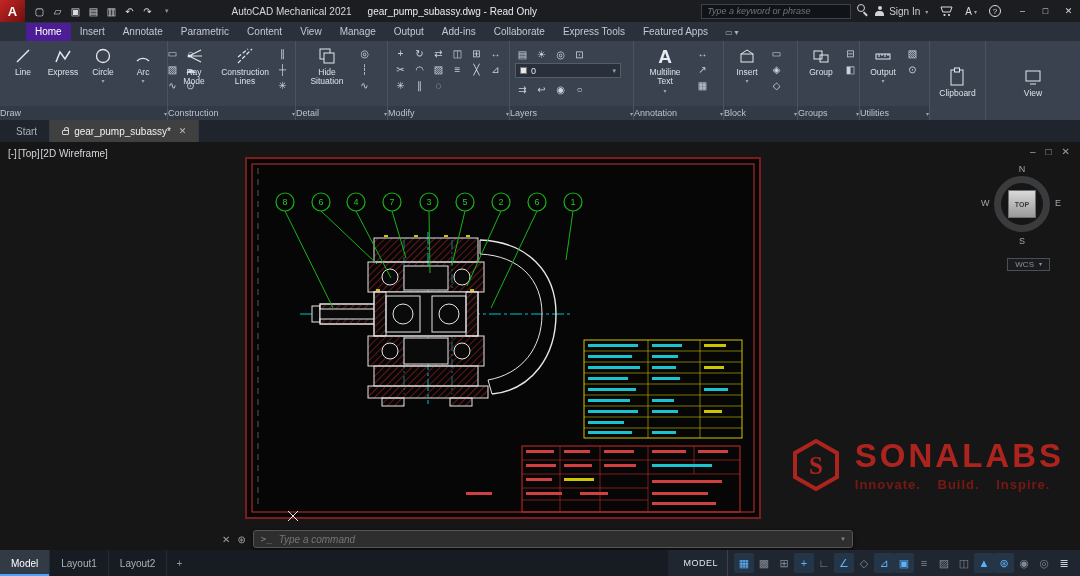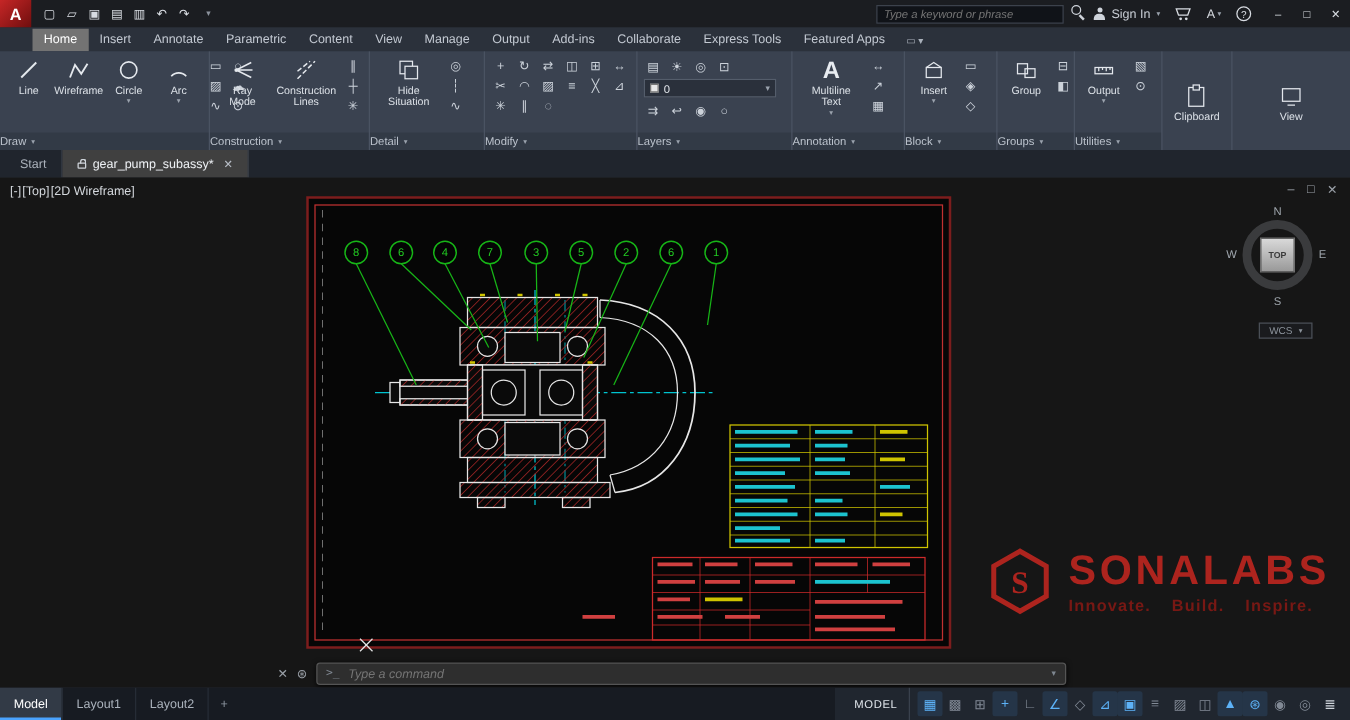--- a/index.html
+++ b/index.html
@@ -26,29 +26,29 @@
   .tbicons{display:flex;align-items:center;gap:12px;margin-right:8px;color:#d8dce2}
   .appstore{display:flex;align-items:center;gap:2px}
   .appstore .dd{font-size:6px;color:#9aa2ad}
   .help{width:12px;height:12px;border:1px solid #d8dce2;border-radius:50%;font-size:8px;display:flex;align-items:center;justify-content:center}
   .winctl{display:flex;margin-left:2px}
   .winctl span{width:23px;height:22px;display:flex;align-items:center;justify-content:center;font-size:9px;color:#d8dce2}
 
   
   .tabrow{height:19px;background:#2b313b;display:flex;align-items:flex-end;padding-left:26px;color:#c3c9d2;font-size:10px}
   .rtab{padding:3px 9px 4px;cursor:default;white-space:nowrap}
-  .rtab.active{background:#737373;color:#fff}
+  .rtab.active{background:#4c1d95;color:#fff}
   .tab-extra{margin:0 0 4px 8px;font-size:8px;color:#aab1bb;display:flex;gap:2px;align-items:center}
 
   
   .ribbon{height:79px;background:#3a4250;display:flex;color:#dce1e7;overflow:hidden}
   .panel{display:flex;flex-direction:column;border-right:1px solid #4a5362}
   .pc{flex:1;display:flex;padding:3px 5px 0;gap:4px;align-items:flex-start}
   .pc.center{align-items:center}
-  .pf{height:14px;display:flex;align-items:center;justify-content:flex-start;gap:4px;font-size:9px;color:#bcc3cd;background:rgba(0,0,0,.12)}
+  .pf{height:14px;display:flex;align-items:center;justify-content:space-between;gap:4px;font-size:9px;color:#bcc3cd;background:rgba(0,0,0,.12)}
   .pf .dd{font-size:6px;color:#9aa2ad}
   .bigbtn{min-width:36px;max-width:52px;display:flex;flex-direction:column;align-items:center;font-size:8.5px;line-height:1.1;text-align:center;gap:1px;padding:1px 2px;color:#dce1e7}
   .bicon{height:22px;display:flex;align-items:center;justify-content:center;font-size:17px}
   .bicon svg{display:block}
   .bb-dd{font-size:6px;color:#9aa2ad;line-height:1}
   .minis{display:grid;gap:2px 3px;align-content:start;padding-top:2px}
   .mini{width:15px;height:14px;display:flex;align-items:center;justify-content:center;font-size:10px;color:#ccd2da}
   .cols2{grid-template-columns:repeat(2,15px)}
   .cols1{grid-template-columns:15px}
   .cols6{grid-template-columns:repeat(6,16px)}
@@ -138,20 +138,24 @@
         <span class="qicon">▱</span>
         <span class="qicon">▣</span>
         <span class="qicon">▤</span>
         <span class="qicon">▥</span>
         <span class="qicon">↶</span>
         <span class="qicon">↷</span>
       </div>
     <span class="qat">
         <span class="dd">▾</span>
       </span>
+    <div class="title">
+      <span>AutoCAD Mechanical 2021</span>
+      <span class="doc">gear_pump_subassy.dwg - Read Only</span>
+    </div>
     <div class="search">
       <input placeholder="Type a keyword or phrase" style="">
       <span class="mag"></span>
     </div>
     <div class="signin">
       <span class="person"></span>
       <span>Sign In</span>
       <span class="dd" style="font-size:6px;color:#9aa2ad">▾</span>
     </div>
     <div class="tbicons">
@@ -205,21 +209,21 @@
               </svg>
             </span>
           <span>Line</span>
         </div>
         <div class="bigbtn">
           <span class="bicon">
               <svg width="18" height="18">
                 <polyline points="2,15 6,5 11,12 16,4" fill="none" stroke="#e4e8ed" stroke-width="1.5"></polyline>
               </svg>
             </span>
-          <span>Wireframe</span>
+          <span>Express</span>
         </div>
         <div class="bigbtn">
           <span class="bicon">
               <svg width="18" height="18">
                 <circle cx="9" cy="9" r="6.5" fill="none" stroke="#e4e8ed" stroke-width="1.3"></circle>
               </svg>
             </span>
           <span>Circle</span>
             <span class="bb-dd">▾</span>
         </div>

